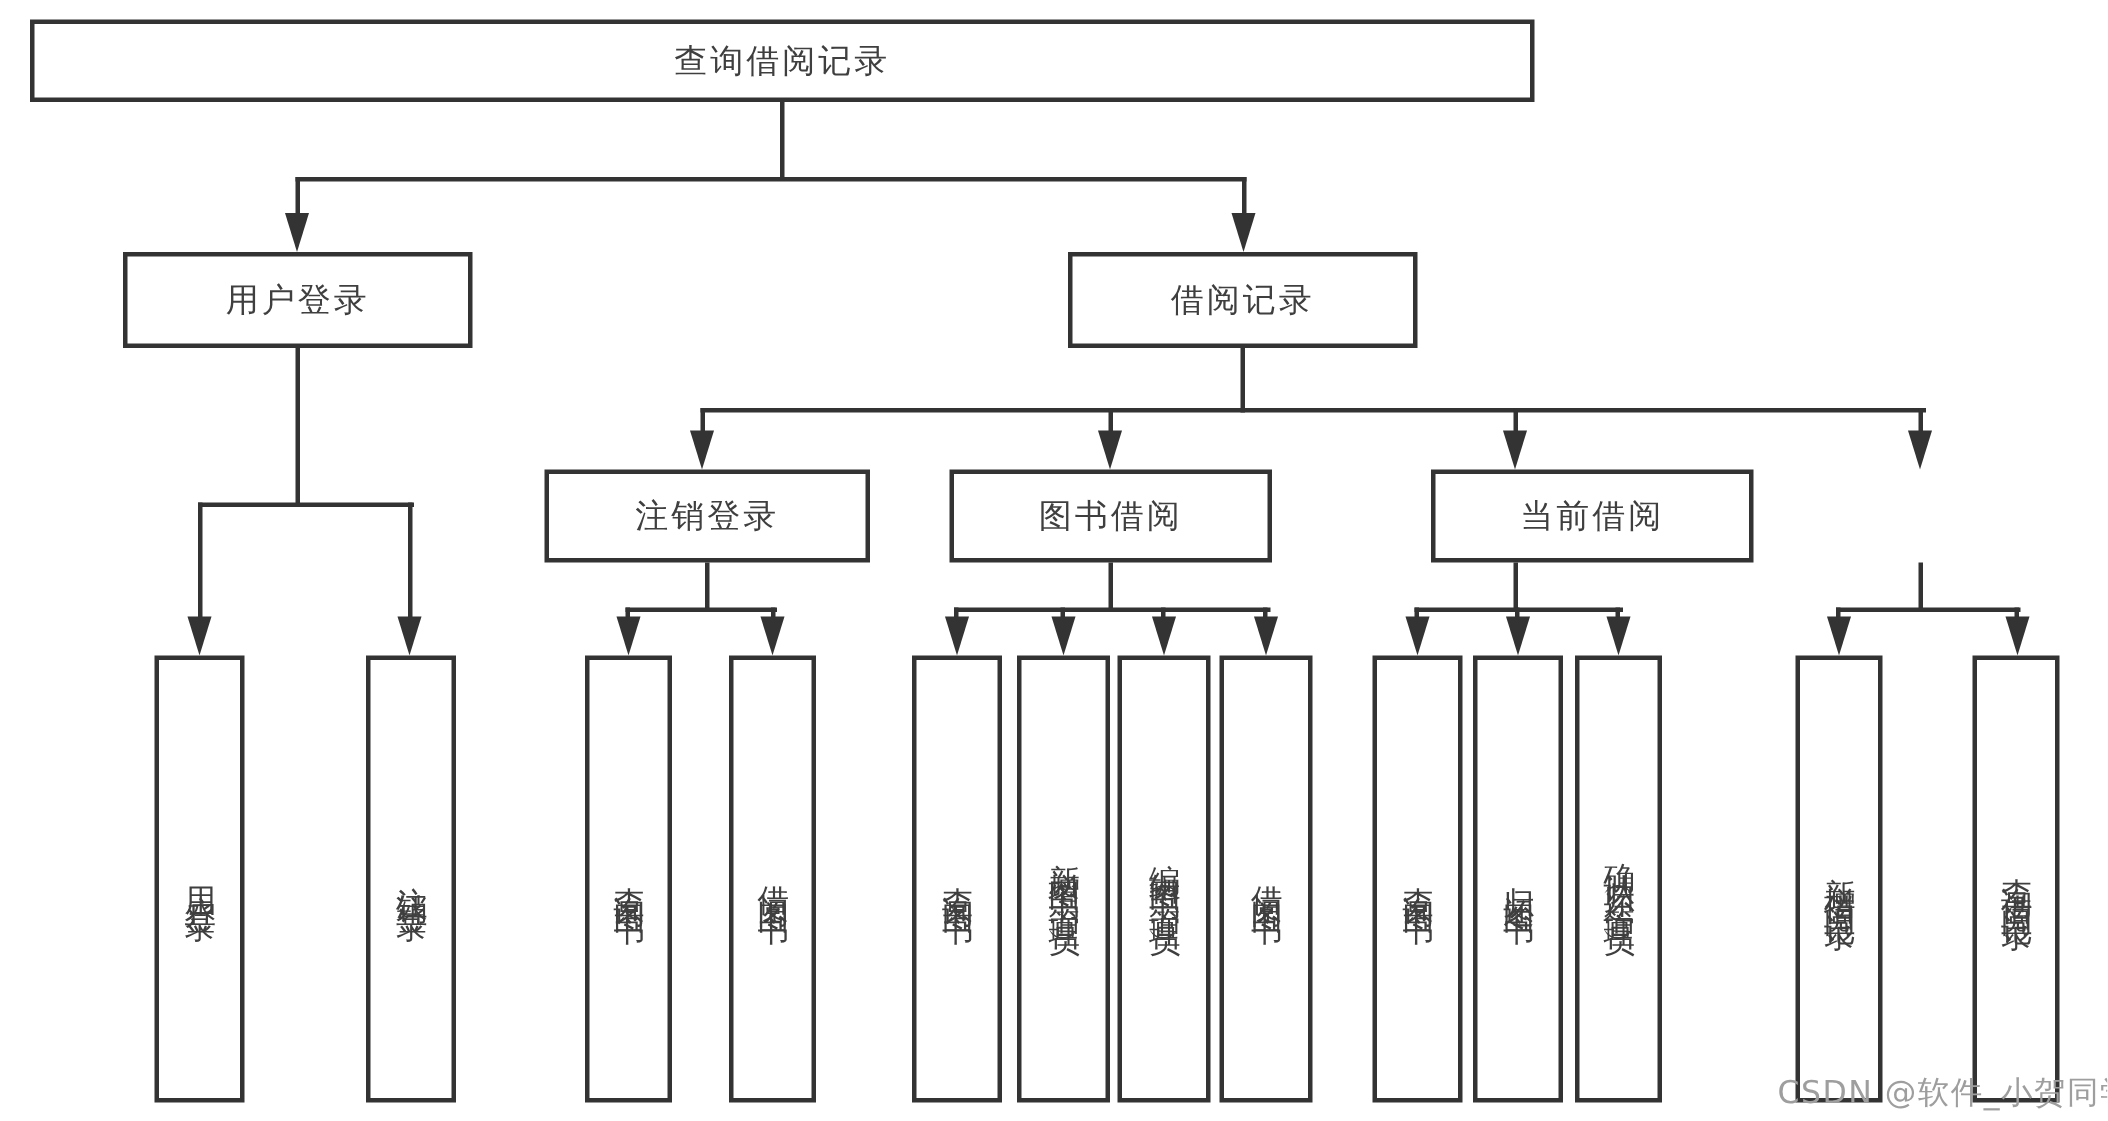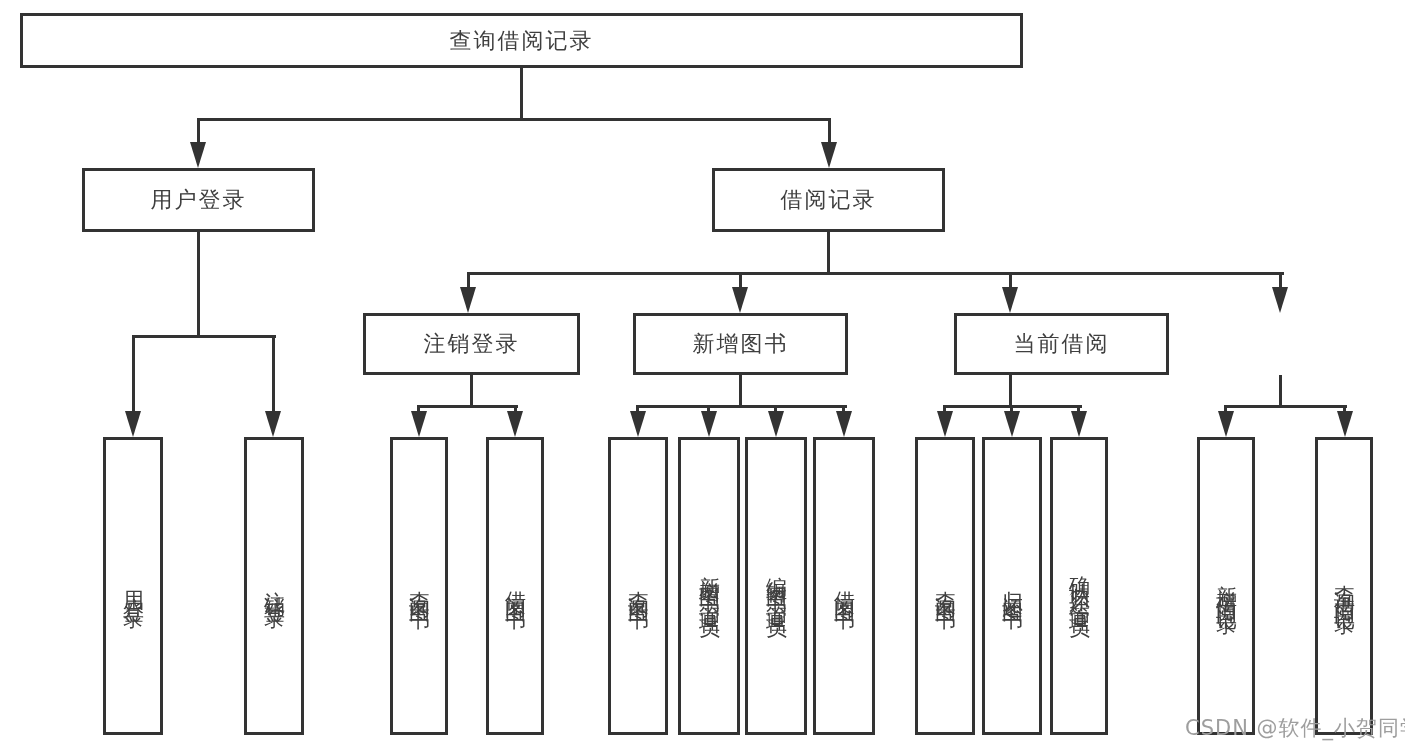--- a/index.html
+++ b/index.html
@@ -47,21 +47,21 @@
     <span>用户登录</span>
   </div>
   <div class="box h" style="left:712px;top:168px;width:233px;height:64px">
     <span>借阅记录</span>
   </div>
 
   <div class="box h" style="left:363px;top:313px;width:217px;height:62px">
     <span>注销登录</span>
   </div>
   <div class="box h" style="left:633px;top:313px;width:215px;height:62px">
-    <span>新增图书</span>
+    <span>图书借阅</span>
   </div>
   <div class="box h" style="left:954px;top:313px;width:215px;height:62px">
     <span>当前借阅</span>
   </div>
 
   <div class="box v" style="left:103px;top:437px;width:60px;height:298px">
     <span>用户登录</span>
   </div>
   <div class="box v" style="left:244px;top:437px;width:60px;height:298px">
     <span>注销登录</span>

